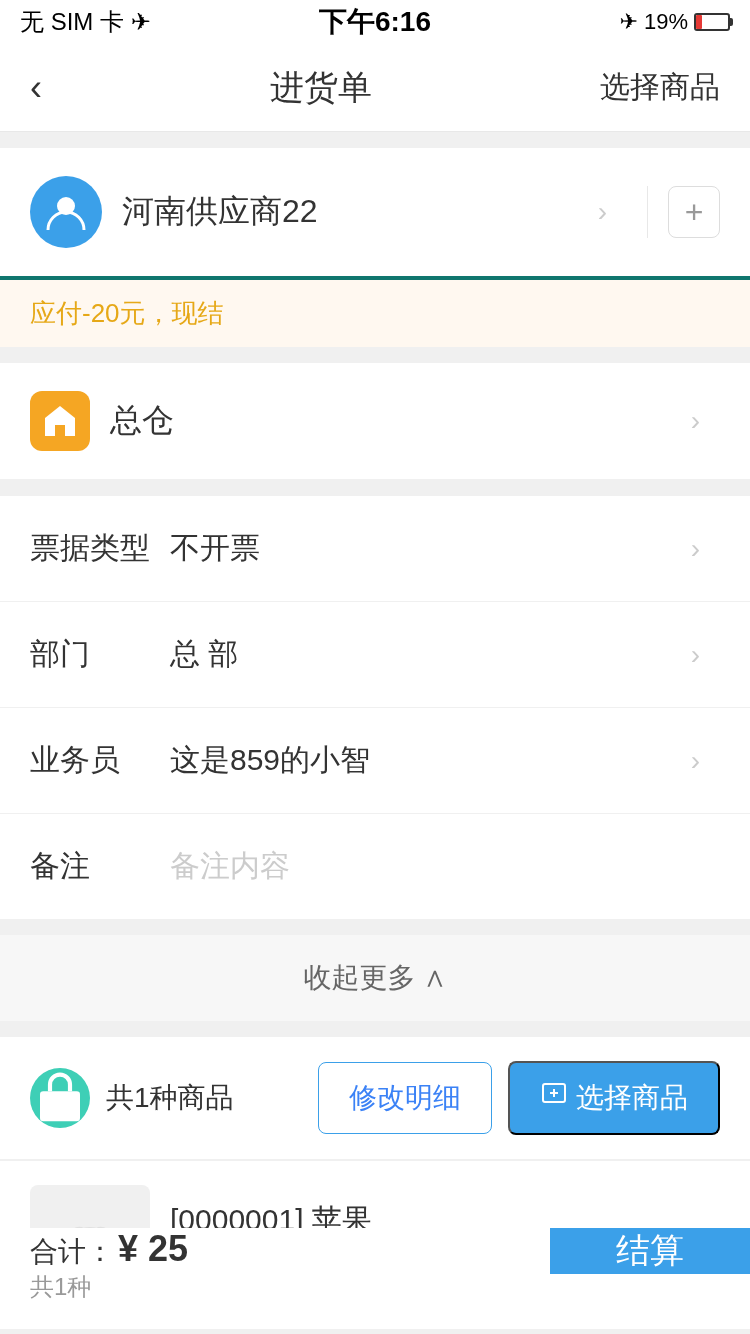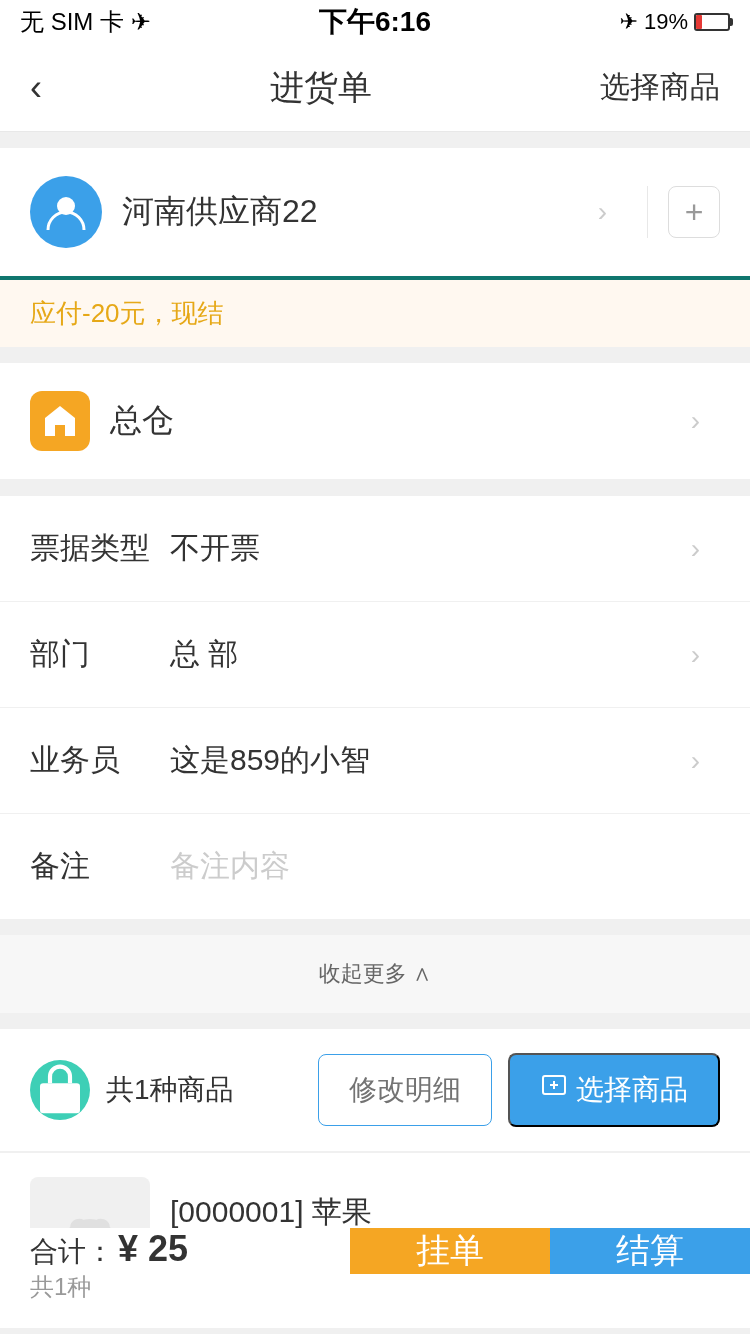--- a/index.html
+++ b/index.html
@@ -145,21 +145,21 @@
       font-size: 30px;
       color: #ccc;
       flex: 1;
     }
 
     
     .collapse-row {
       background: #f7f7f7;
       text-align: center;
       padding: 24px;
-      font-size: 22px;
+      font-size: 28px;
       color: #666;
       cursor: pointer;
       margin-top: 16px;
     }
 
     
     .product-header {
       background: #fff;
       margin-top: 16px;
       display: flex;
@@ -173,21 +173,21 @@
       border-radius: 50%;
       background: #3ecfb6;
       display: flex;
       align-items: center;
       justify-content: center;
       flex-shrink: 0;
     }
     .product-count { font-size: 28px; color: #333; flex: 1; }
     .btn-outline {
       border: 1px solid #3ba0e9;
-      color: #737373;
+      color: #3b82f6;
       background: #fff;
       padding: 16px 30px;
       border-radius: 8px;
       font-size: 28px;
       cursor: pointer;
     }
     .btn-primary {
       background: #3ba0e9;
       color: #fff;
       padding: 16px 30px;
@@ -408,19 +408,16 @@
 </div>
 
 <div class="footer">
   <div class="footer-total">
     <div style="display:flex;align-items:baseline;gap:4px;">
       <span class="total-label">合计：</span>
       <span class="total-amount">¥ 25</span>
     </div>
     <span class="total-count">共1种</span>
   </div>
-  <div class="btn-hang">
-    <span>挂单</span>
-  </div>
   <div class="btn-checkout">
     <span>结算</span>
   </div>
 </div>
 
 </body></html>

